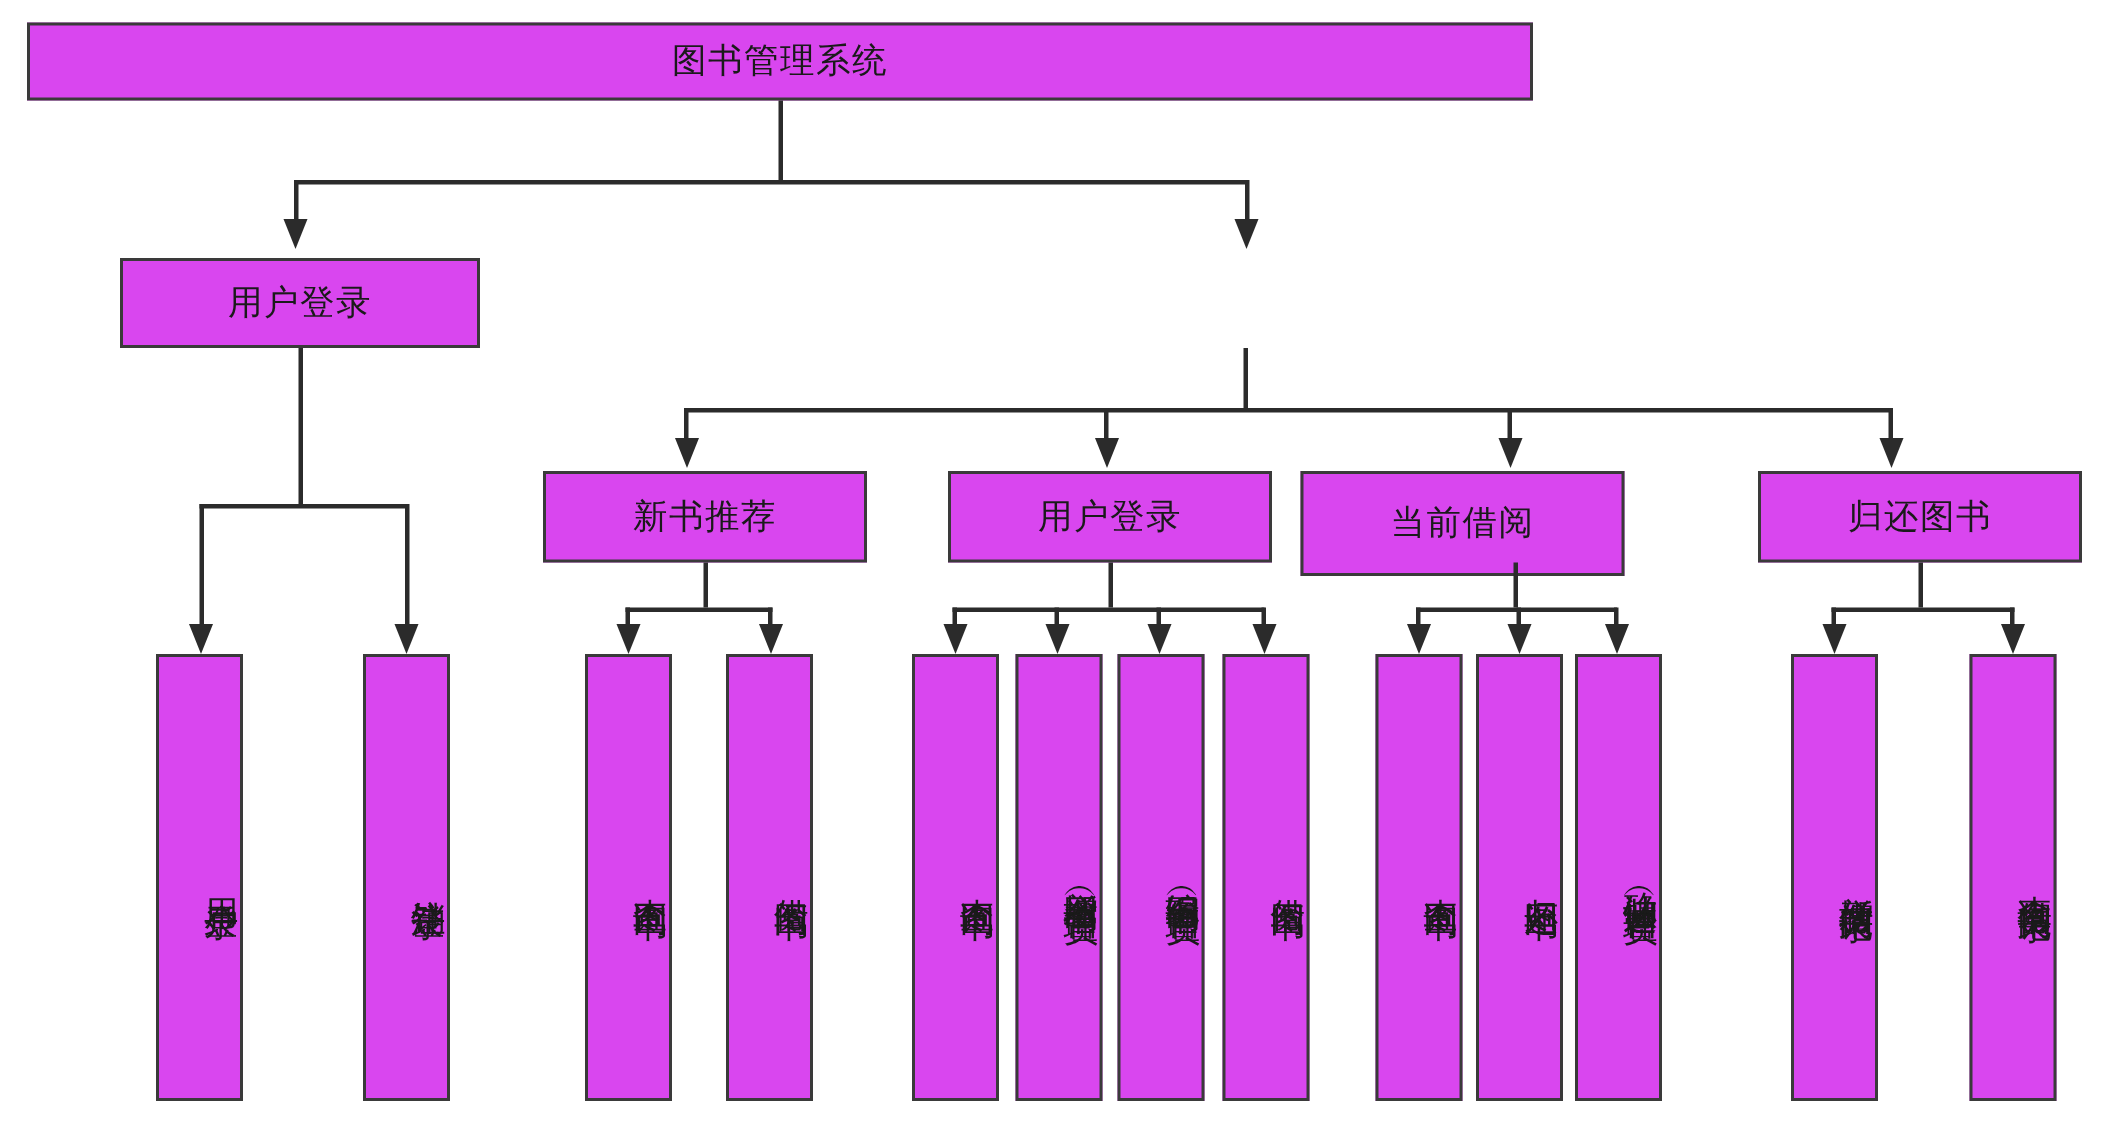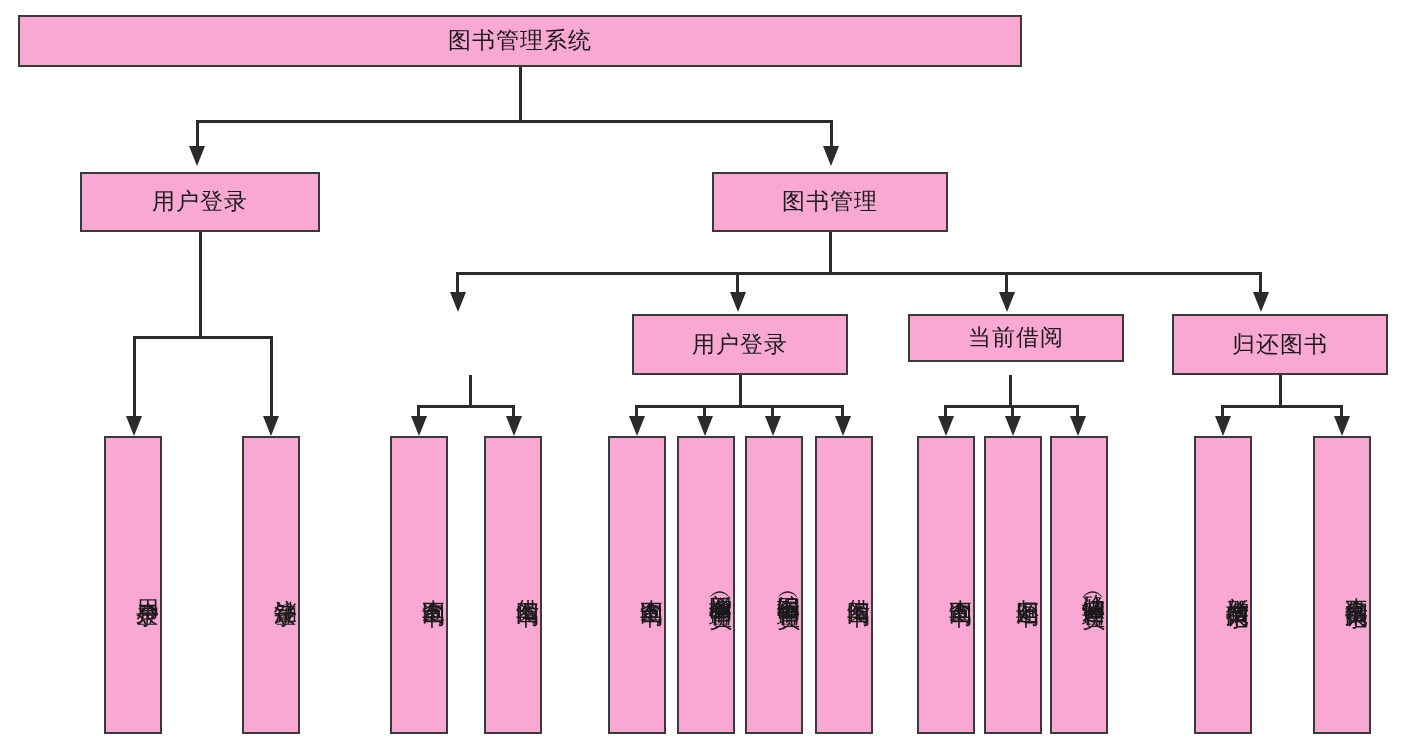--- a/index.html
+++ b/index.html
@@ -14,21 +14,21 @@
     position: relative;
     width: 1405px;
     height: 747px;
     background: #ffffff;
     overflow: hidden;
   }
   .node {
     position: absolute;
     box-sizing: border-box;
     border: 2.5px solid #3a3a3a;
-    background: #f9a8d4;
+    background: #d946ef;
     display: flex;
     align-items: center;
     justify-content: center;
     color: #1a1a1a;
     line-height: 1.12;
     text-align: center;
   }
   .node.horiz {
     font-size: 23px;
     letter-spacing: 1px;
@@ -86,46 +86,46 @@
   <div class="edge v" style="left:519px; top:67px; height:53px;"></div>
   <div class="edge h" style="left:196px; top:120px; width:636px;"></div>
   <div class="edge v" style="left:196px; top:120px; height:26px;"></div>
   <div class="edge v" style="left:830px; top:120px; height:26px;"></div>
   <div class="arrow" style="left:189px; top:146px;"></div>
   <div class="arrow" style="left:823px; top:146px;"></div>
 
   <div class="node horiz" style="left:80px; top:172px; width:240px; height:60px;">
     <span>用户登录</span>
   </div>
-  <div class="node horiz" style="left:712px; top:172px; width:236px; height:60px;">
-    <span>图书管理</span>
-  </div>
 
   <div class="edge v" style="left:199px; top:232px; height:104px;"></div>
   <div class="edge h" style="left:133px; top:336px; width:139px;"></div>
   <div class="edge v" style="left:133px; top:336px; height:80px;"></div>
   <div class="edge v" style="left:270px; top:336px; height:80px;"></div>
   <div class="arrow" style="left:126px; top:416px;"></div>
   <div class="arrow" style="left:263px; top:416px;"></div>
 
   <div class="edge v" style="left:829px; top:232px; height:40px;"></div>
   <div class="edge h" style="left:456px; top:272px; width:806px;"></div>
   <div class="edge v" style="left:456px; top:272px; height:20px;"></div>
   <div class="edge v" style="left:736px; top:272px; height:20px;"></div>
   <div class="edge v" style="left:1005px; top:272px; height:20px;"></div>
   <div class="edge v" style="left:1259px; top:272px; height:20px;"></div>
   <div class="arrow" style="left:450px; top:292px;"></div>
   <div class="arrow" style="left:730px; top:292px;"></div>
   <div class="arrow" style="left:999px; top:292px;"></div>
   <div class="arrow" style="left:1253px; top:292px;"></div>
 
+  <div class="node horiz" style="left:362px; top:314px; width:216px; height:61px;">
+    <span>新书推荐</span>
+  </div>
   <div class="node horiz" style="left:632px; top:314px; width:216px; height:61px;">
     <span>用户登录</span>
   </div>
-  <div class="node horiz" style="left:908px; top:314px; width:216px; height:48px;">
+  <div class="node horiz" style="left:867px; top:314px; width:216px; height:70px;">
     <span>当前借阅</span>
   </div>
   <div class="node horiz" style="left:1172px; top:314px; width:216px; height:61px;">
     <span>归还图书</span>
   </div>
 
   <div class="edge v" style="left:469px; top:375px; height:30px;"></div>
   <div class="edge h" style="left:417px; top:405px; width:98px;"></div>
   <div class="edge v" style="left:417px; top:405px; height:11px;"></div>
   <div class="edge v" style="left:512px; top:405px; height:11px;"></div>

